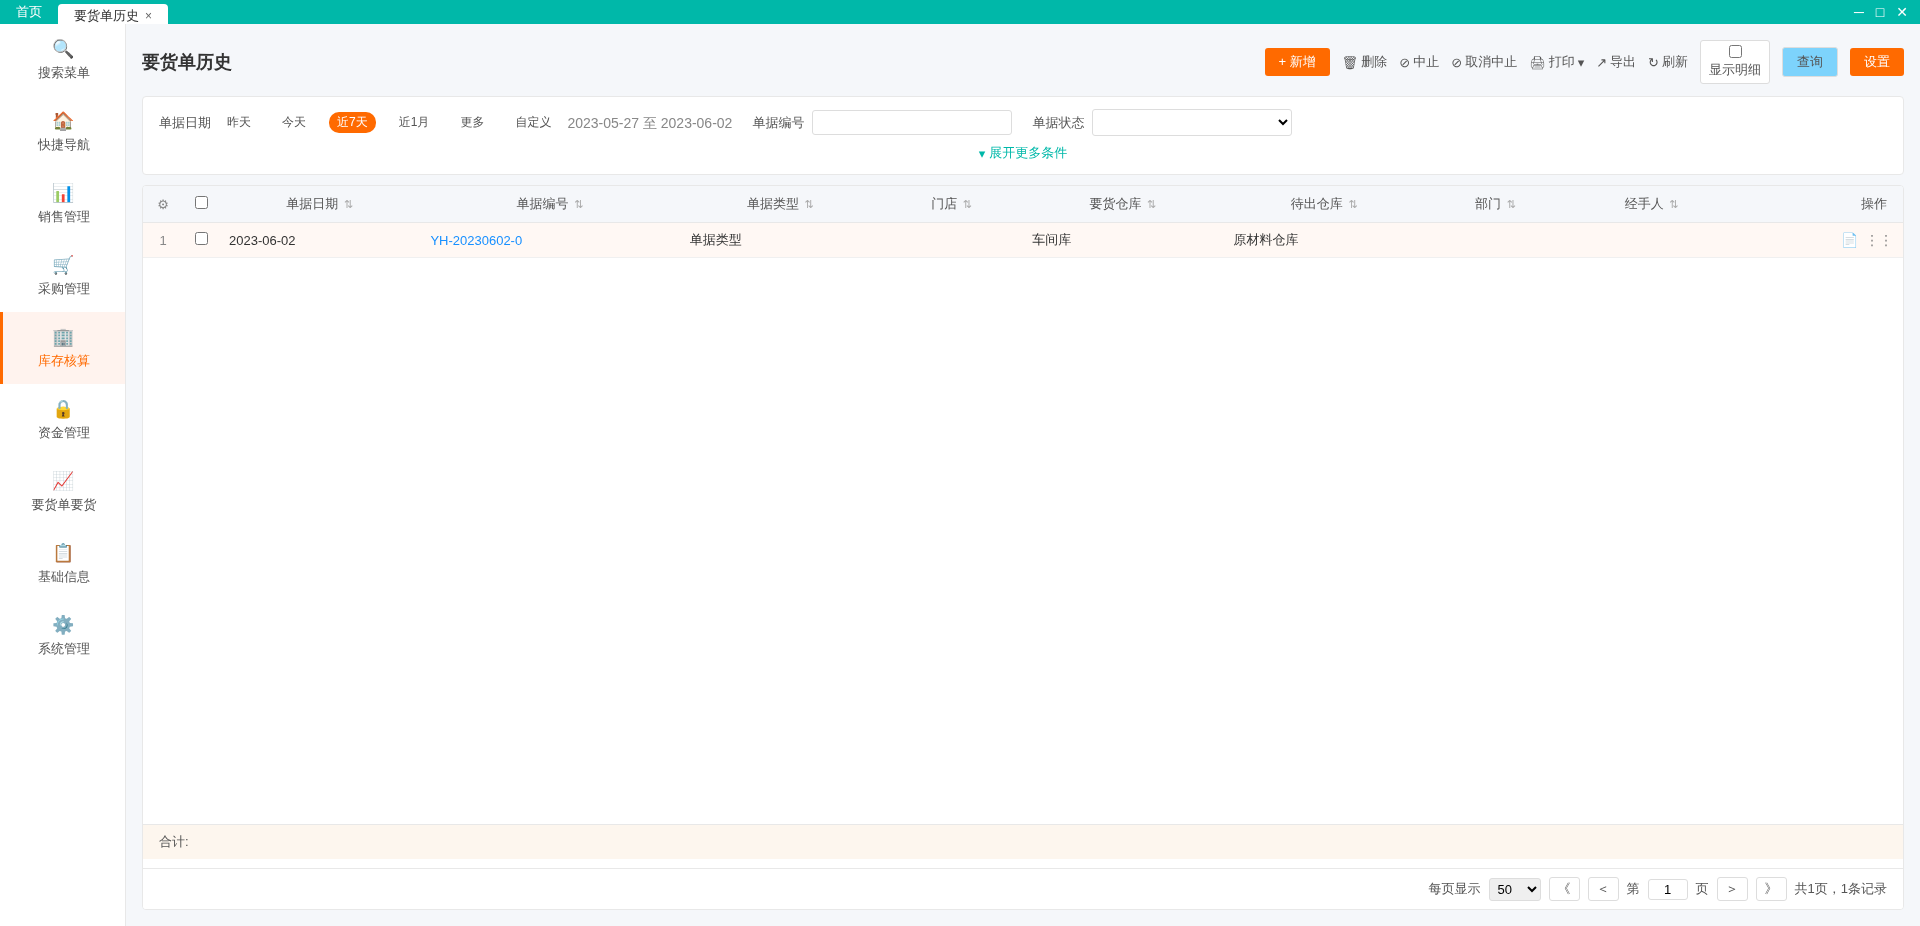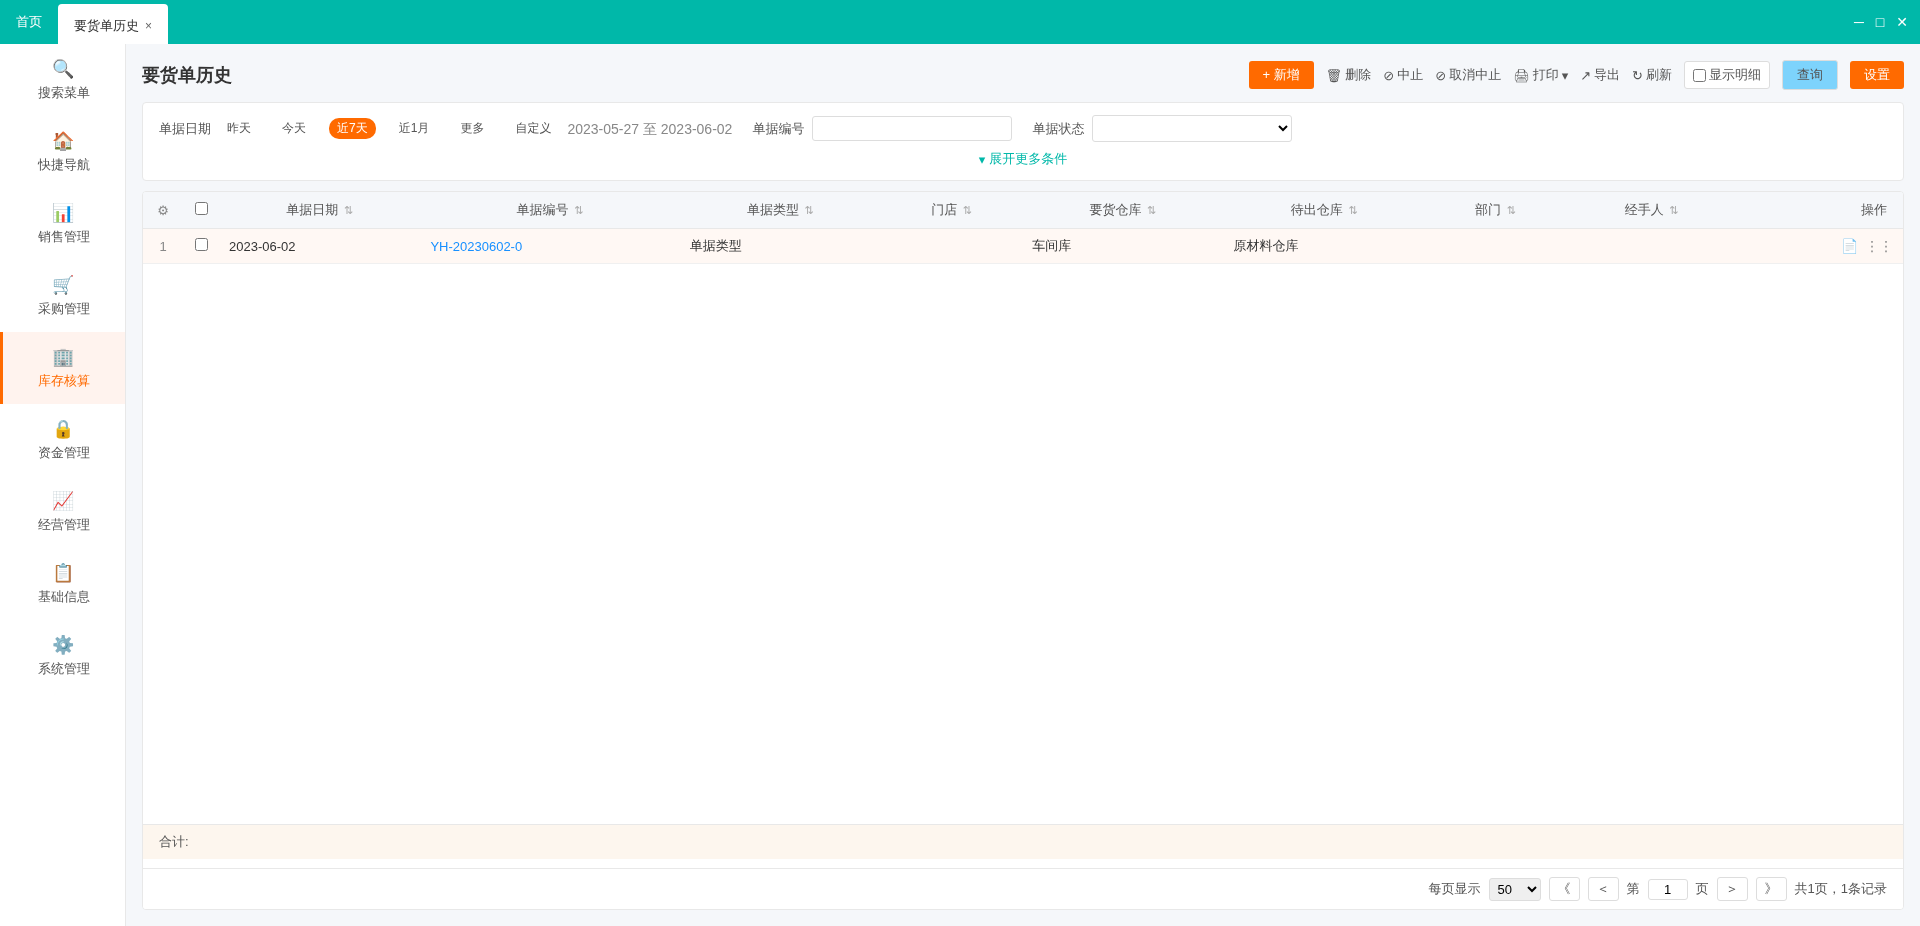--- a/index.html
+++ b/index.html
@@ -1,20 +1,20 @@
 <!DOCTYPE html>
 <html><head>
   <meta charset="utf-8">
   <style>
     * { box-sizing: border-box; margin: 0; padding: 0; font-family: "Microsoft YaHei", "微软雅黑", sans-serif; font-size: 13px; }
     body { display: flex; flex-direction: column; height: 926px; width: 1920px; overflow: hidden; background: #f5f5f5; }
 
     
     .top-bar {
-      height: 44px;
+      height: 24px;
       background: #00b8a9;
       display: flex;
       align-items: center;
       padding: 0 0 0 0;
       flex-shrink: 0;
     }
     .top-bar-tabs {
       display: flex;
       align-items: stretch;
       height: 100%;
@@ -125,20 +125,21 @@
       display: flex;
       align-items: center;
       gap: 3px;
       border: 1px solid #ddd;
       padding: 4px 8px;
       border-radius: 3px;
       background: #fff;
       cursor: pointer;
       font-size: 12px;
       color: #555;
+      flex-direction: column;
     }
 
     
     .filter-section {
       background: #fff;
       border-radius: 4px;
       padding: 12px 16px;
       margin-bottom: 10px;
       border: 1px solid #e8e8e8;
     }
@@ -367,21 +368,21 @@
     <div class="sidebar-item active">
       <span class="icon">🏢</span>
       <span>库存核算</span>
     </div>
     <div class="sidebar-item">
       <span class="icon">🔒</span>
       <span>资金管理</span>
     </div>
     <div class="sidebar-item">
       <span class="icon">📈</span>
-      <span>经营管理</span>
+      <span>要货单要货</span>
     </div>
     <div class="sidebar-item">
       <span class="icon">📋</span>
       <span>基础信息</span>
     </div>
     <div class="sidebar-item">
       <span class="icon">⚙️</span>
       <span>系统管理</span>
     </div>
   </div>

